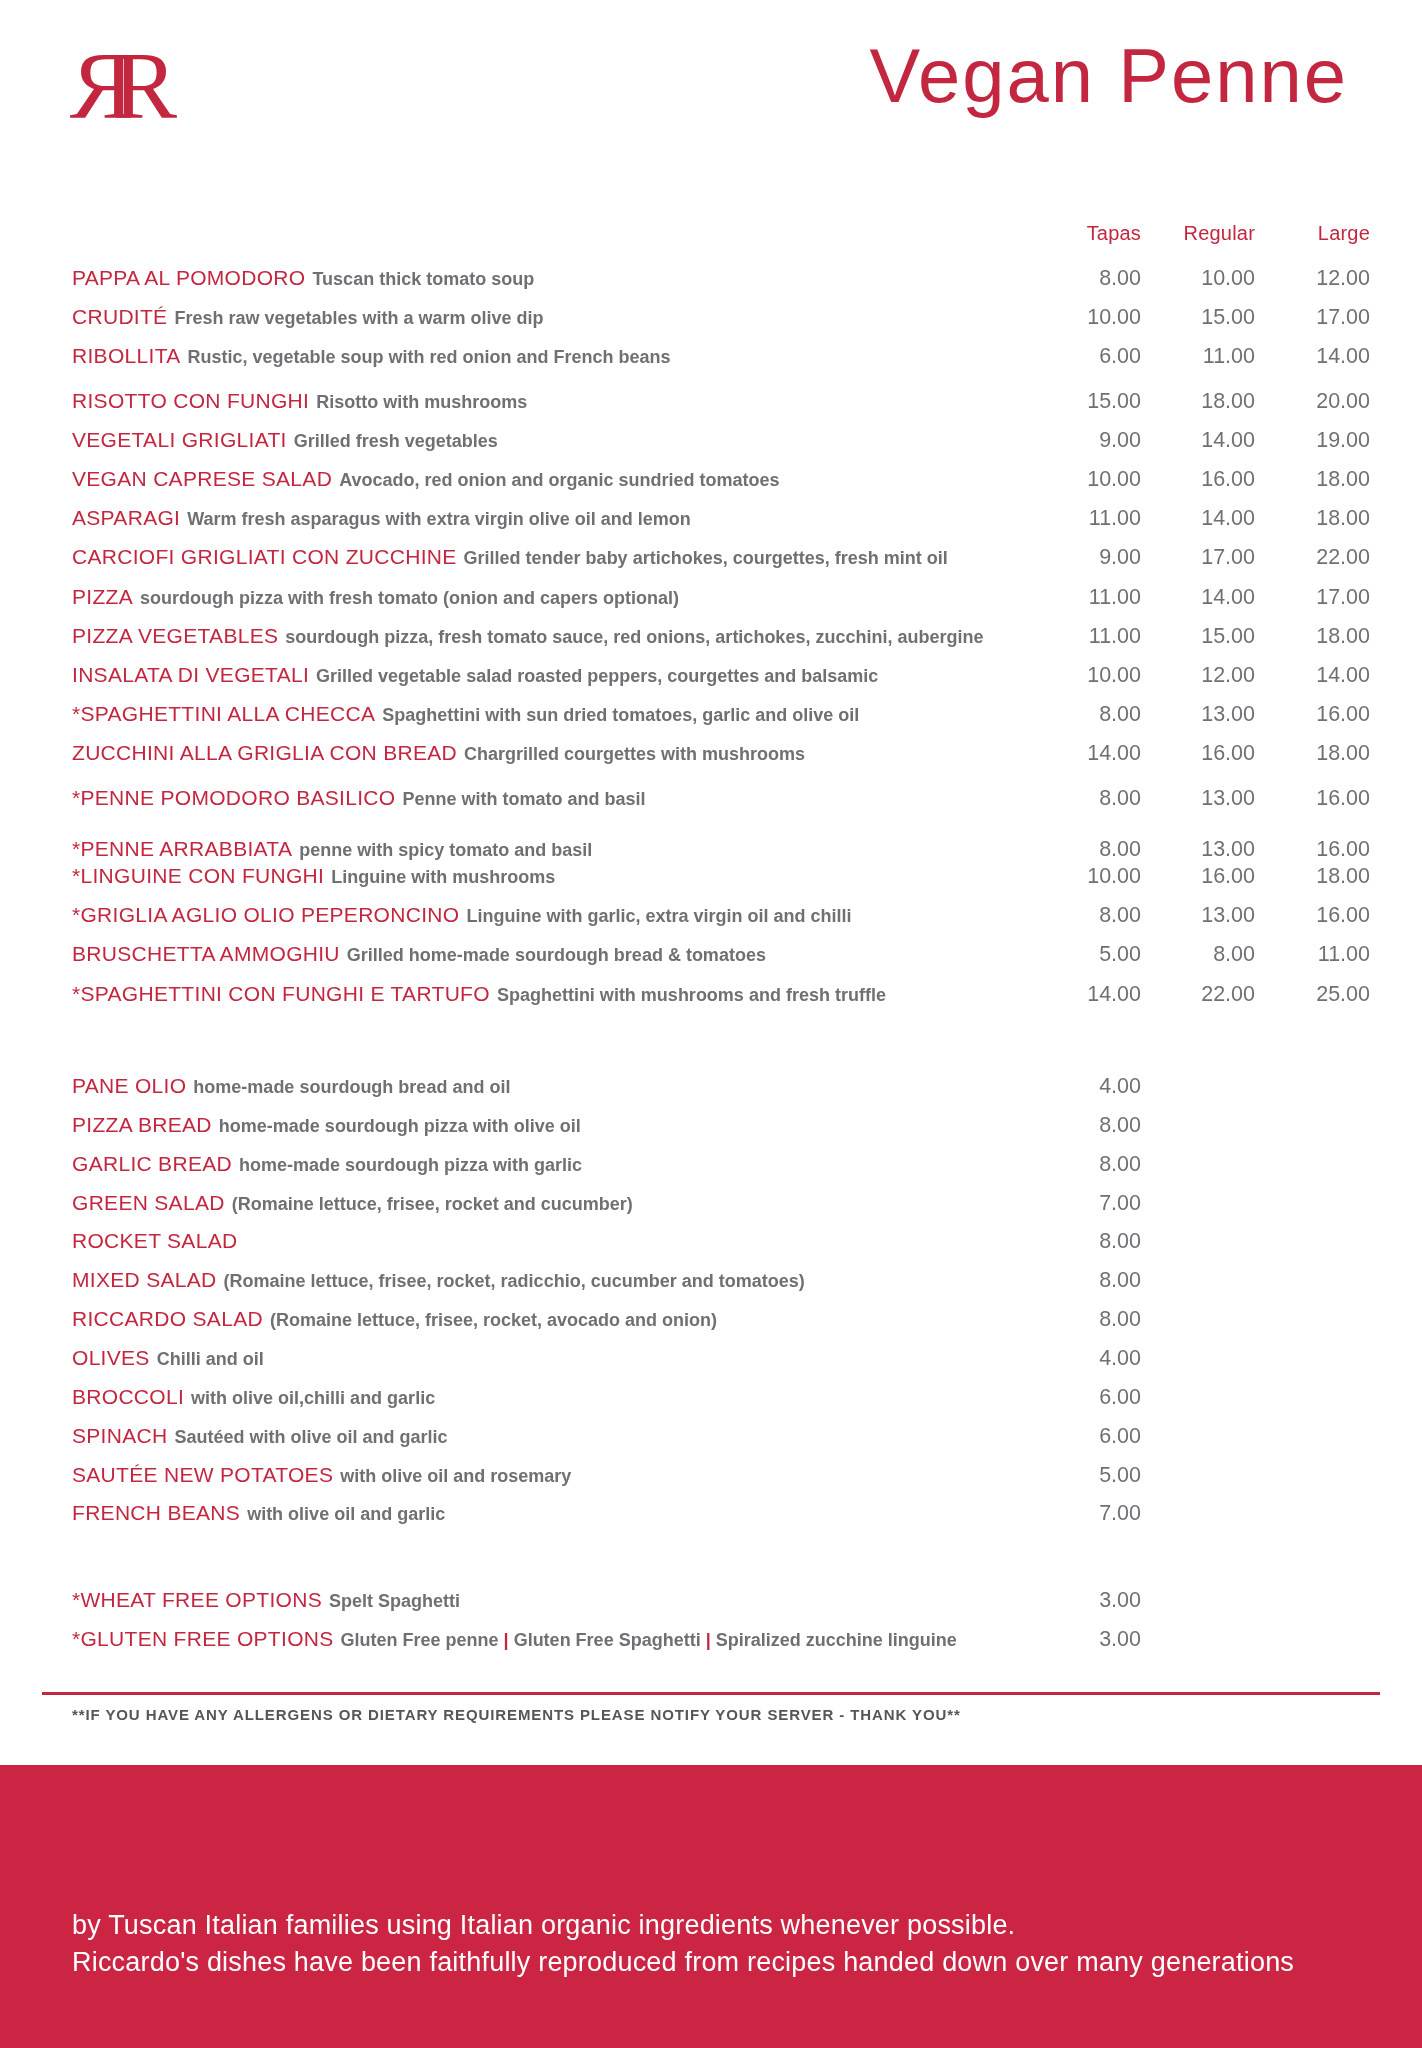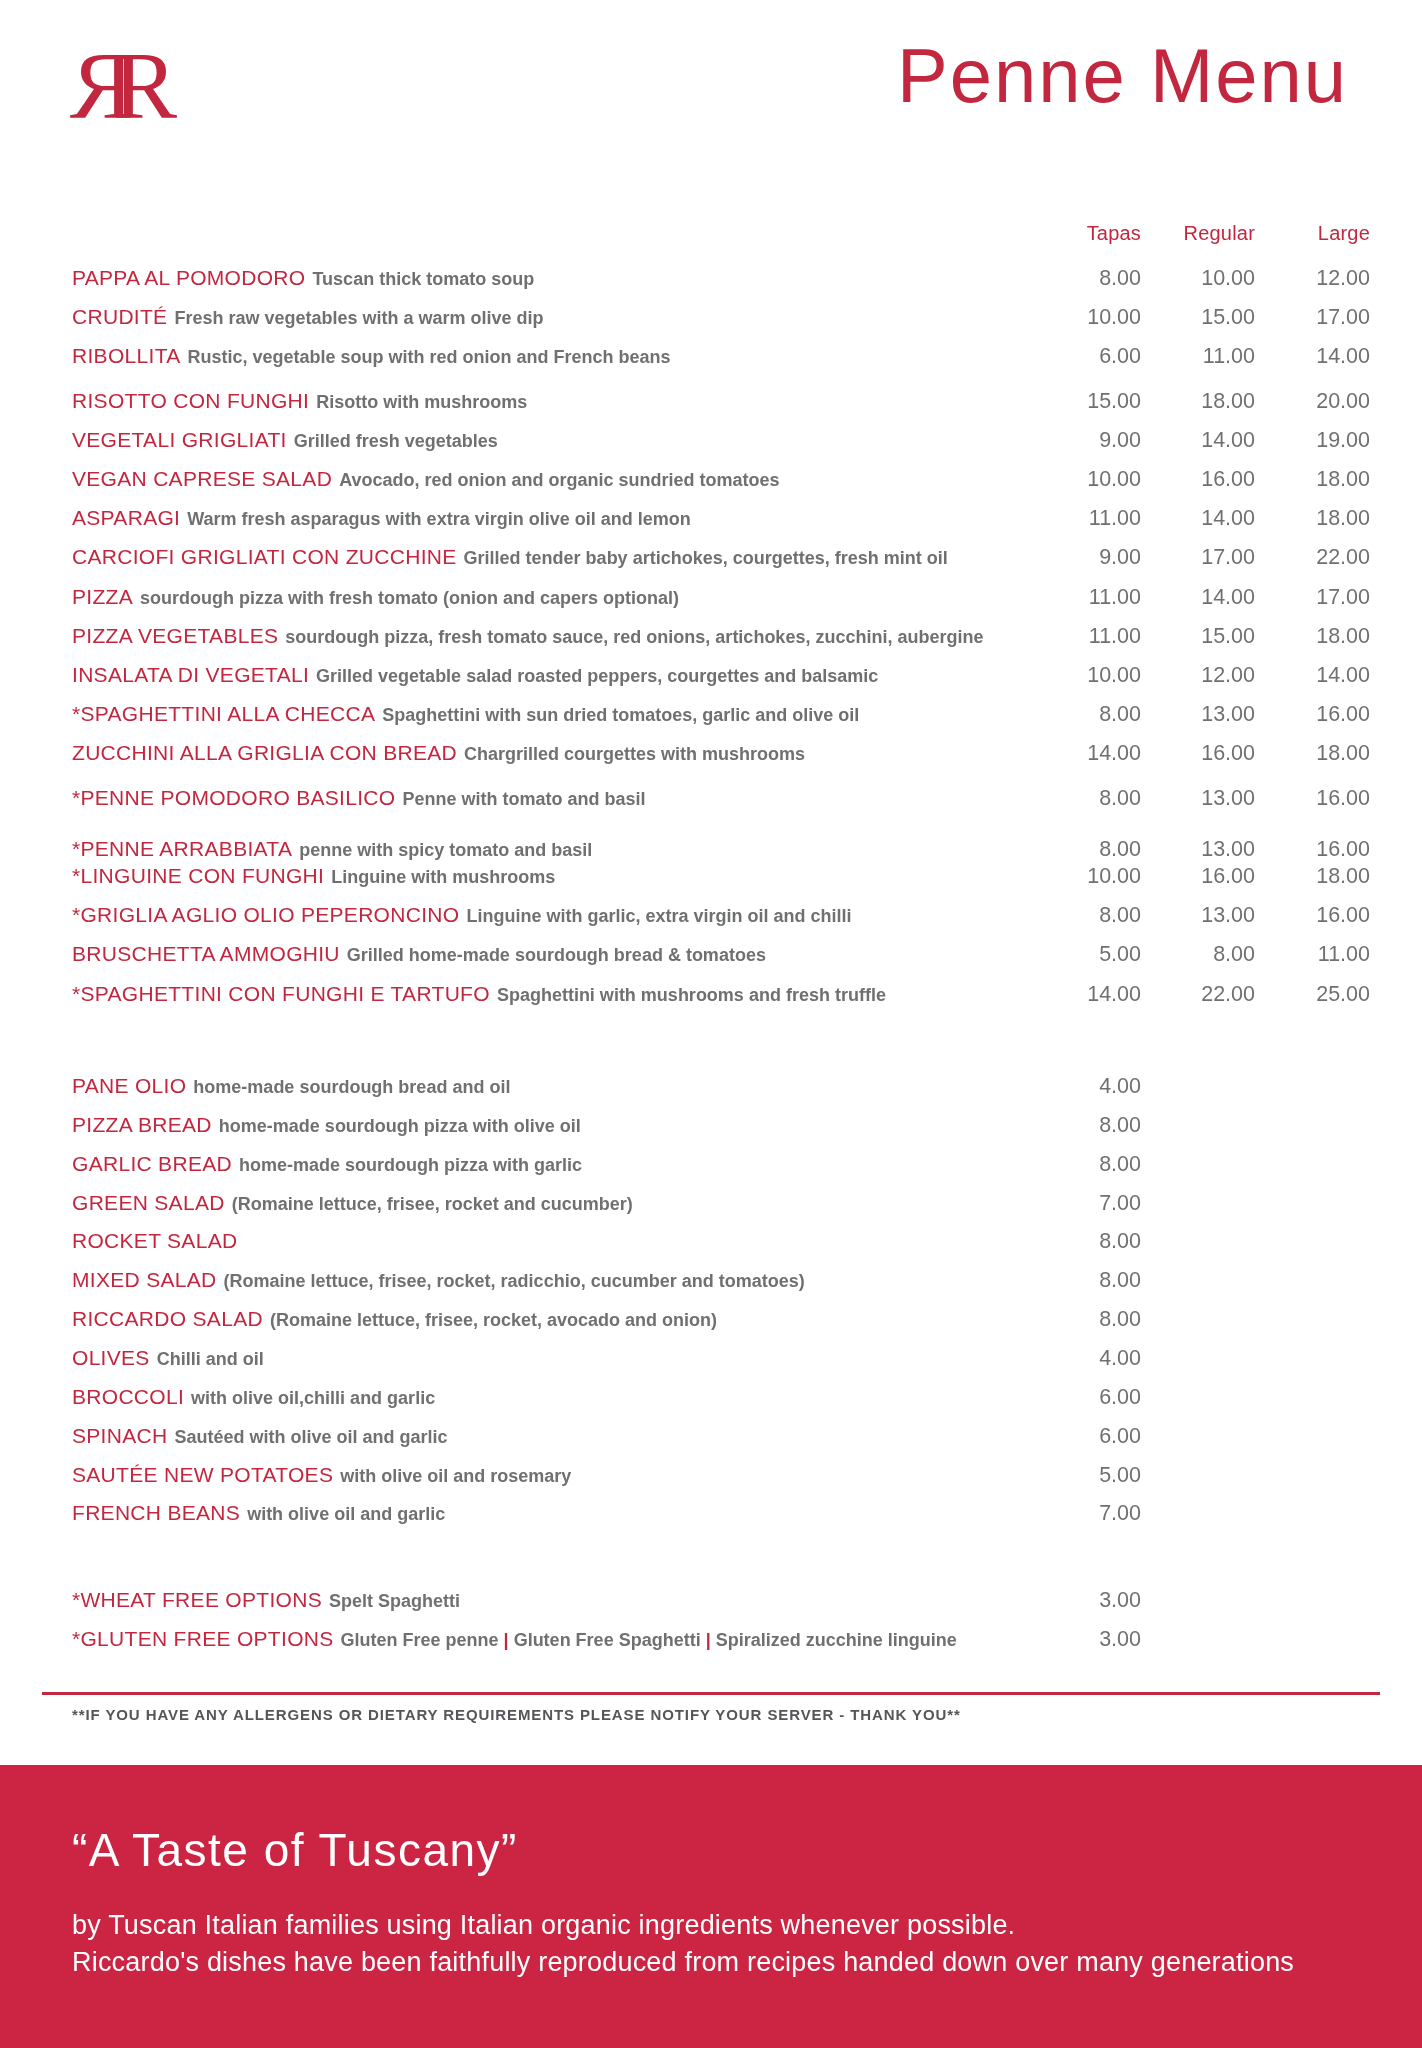--- a/index.html
+++ b/index.html
@@ -65,21 +65,21 @@
 </style>
 </head>
 <body>
 
 <div class="page">
 
   <div class="logo">
     <span class="mirror">R</span><span class="plain">R</span>
   </div>
 
-  <div class="title">Penne Menu</div>
+  <div class="title">Vegan Penne</div>
 
   <div class="col-headers" id="col-headers">
       <span class="colh c0">Tapas</span>
       <span class="colh c1">Regular</span>
       <span class="colh c2">Large</span>
     </div>
 
   <div id="menu-items">
       <div class="row" style="top: 266px;"><span class="itext"><span class="iname">PAPPA AL POMODORO</span><span class="idesc">Tuscan thick tomato soup</span></span><span class="p c0">8.00</span><span class="p c1">10.00</span><span class="p c2">12.00</span></div>
       <div class="row" style="top: 305.2px;"><span class="itext"><span class="iname">CRUDITÉ</span><span class="idesc">Fresh raw vegetables with a warm olive dip</span></span><span class="p c0">10.00</span><span class="p c1">15.00</span><span class="p c2">17.00</span></div>
@@ -120,20 +120,19 @@
   <div id="options-items">
       <div class="row" style="top: 1588px;"><span class="itext"><span class="iname">*WHEAT FREE OPTIONS</span><span class="idesc">Spelt Spaghetti</span></span><span class="p c0">3.00</span></div>
       <div class="row" style="top: 1627px;"><span class="itext"><span class="iname">*GLUTEN FREE OPTIONS</span><span class="idesc">Gluten Free penne<span class="sep"> | </span>Gluten Free Spaghetti<span class="sep"> | </span>Spiralized zucchine linguine</span></span><span class="p c0">3.00</span></div>
     </div>
 
   <div class="divider"></div>
 
   <div class="allergen">**IF YOU HAVE ANY ALLERGENS OR DIETARY REQUIREMENTS PLEASE NOTIFY YOUR SERVER - THANK YOU**</div>
 
   <div class="footer">
-    <div class="quote">“A Taste of Tuscany”</div>
     <div class="fdesc" id="footer-desc">
         <div class="fline">by Tuscan Italian families using Italian organic ingredients whenever possible.</div>
         <div class="fline">Riccardo's dishes have been faithfully reproduced from recipes handed down over many generations</div>
       </div>
   </div>
 
 </div>
 
 </body></html>

